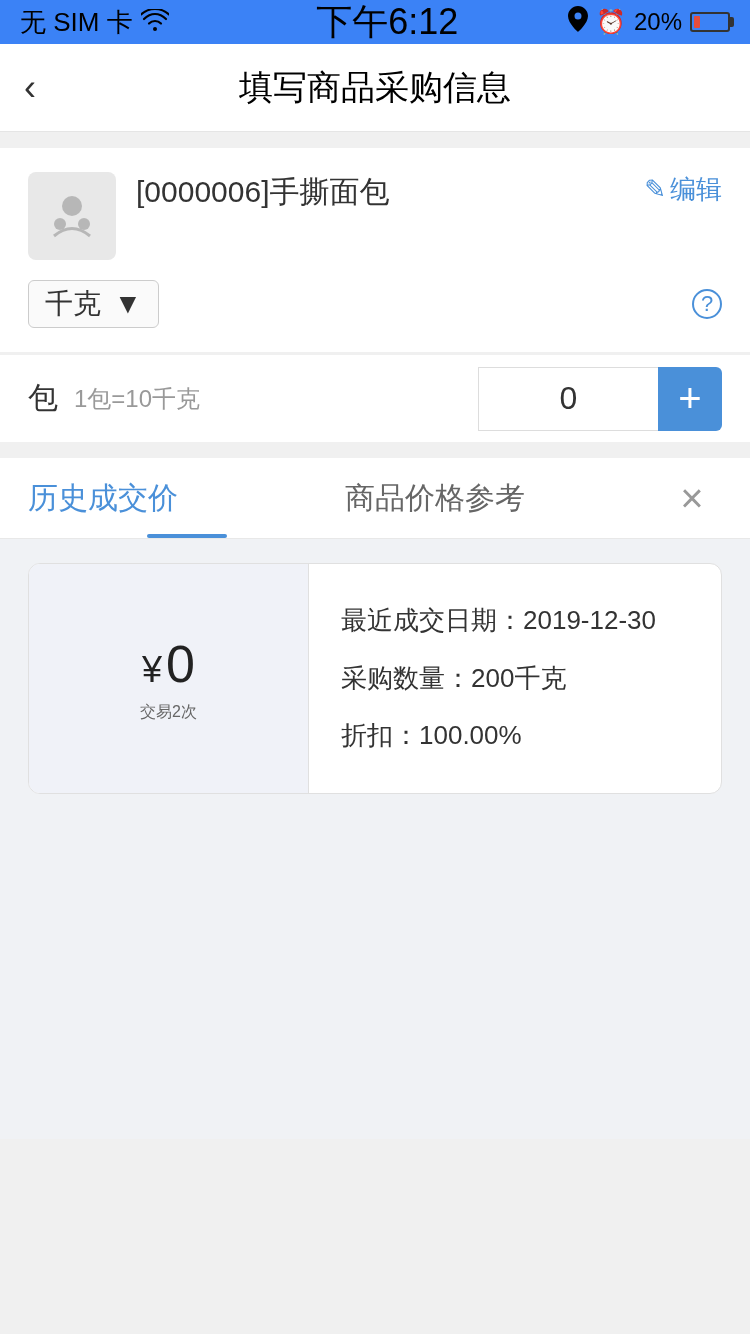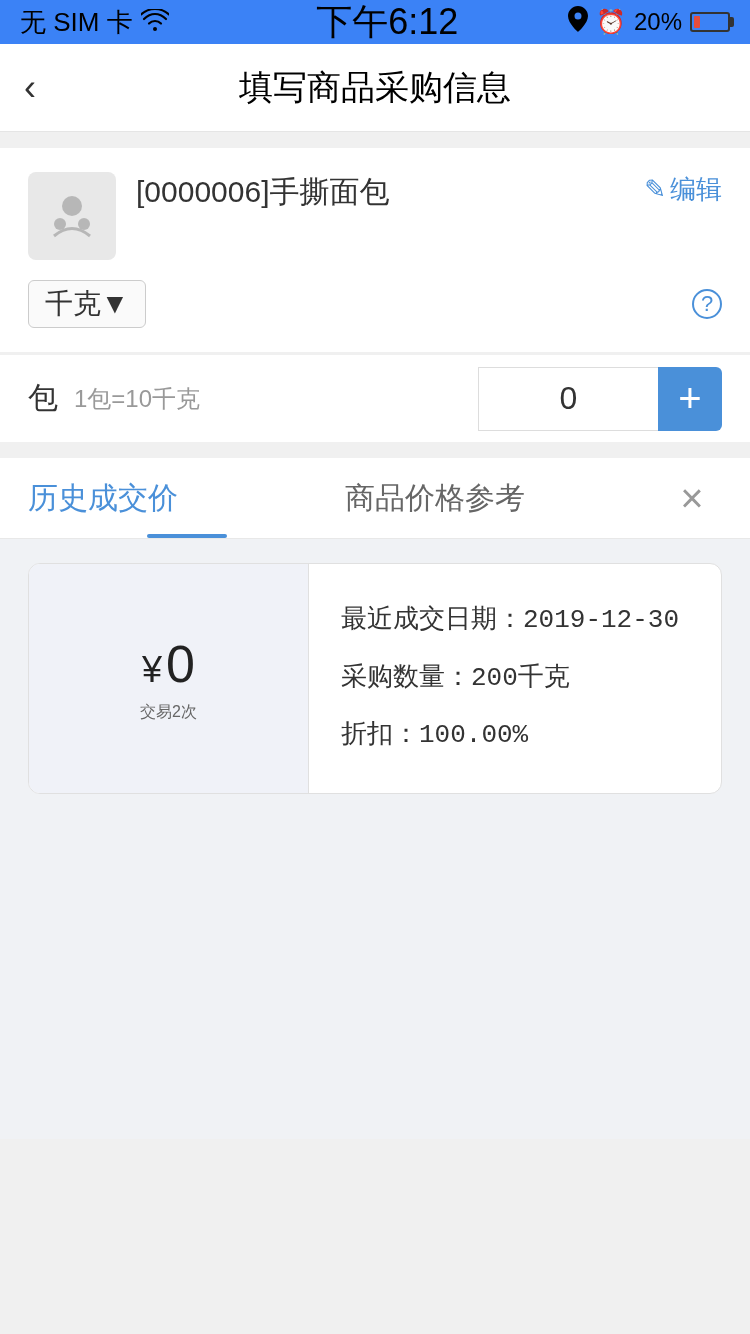--- a/index.html
+++ b/index.html
@@ -157,21 +157,21 @@
       color: #555;
     }
     .unit-dropdown {
       border: 1px solid #ccc;
       border-radius: 6px;
       padding: 4px 16px;
       font-size: 28px;
       color: #333;
       display: flex;
       align-items: center;
-      gap: 0;
+      gap: 13px;
       background: #fafafa;
     }
     .price-ref {
       color: #4a90d9;
       font-size: 28px;
       display: flex;
       align-items: center;
       gap: 8px;
     }
     .help-circle {
@@ -329,21 +329,20 @@
       color: #666;
       margin-top: 8px;
     }
     .transaction-right {
       flex: 1;
       padding: 36px 32px;
       display: flex;
       flex-direction: column;
       justify-content: center;
       gap: 16px;
-      font-family: Liberation Mono, monospace;
     }
     .transaction-detail-row {
       font-size: 26px;
       color: #333;
       line-height: 1.6;
     }
   </style>
 </head>
 <body>
 

